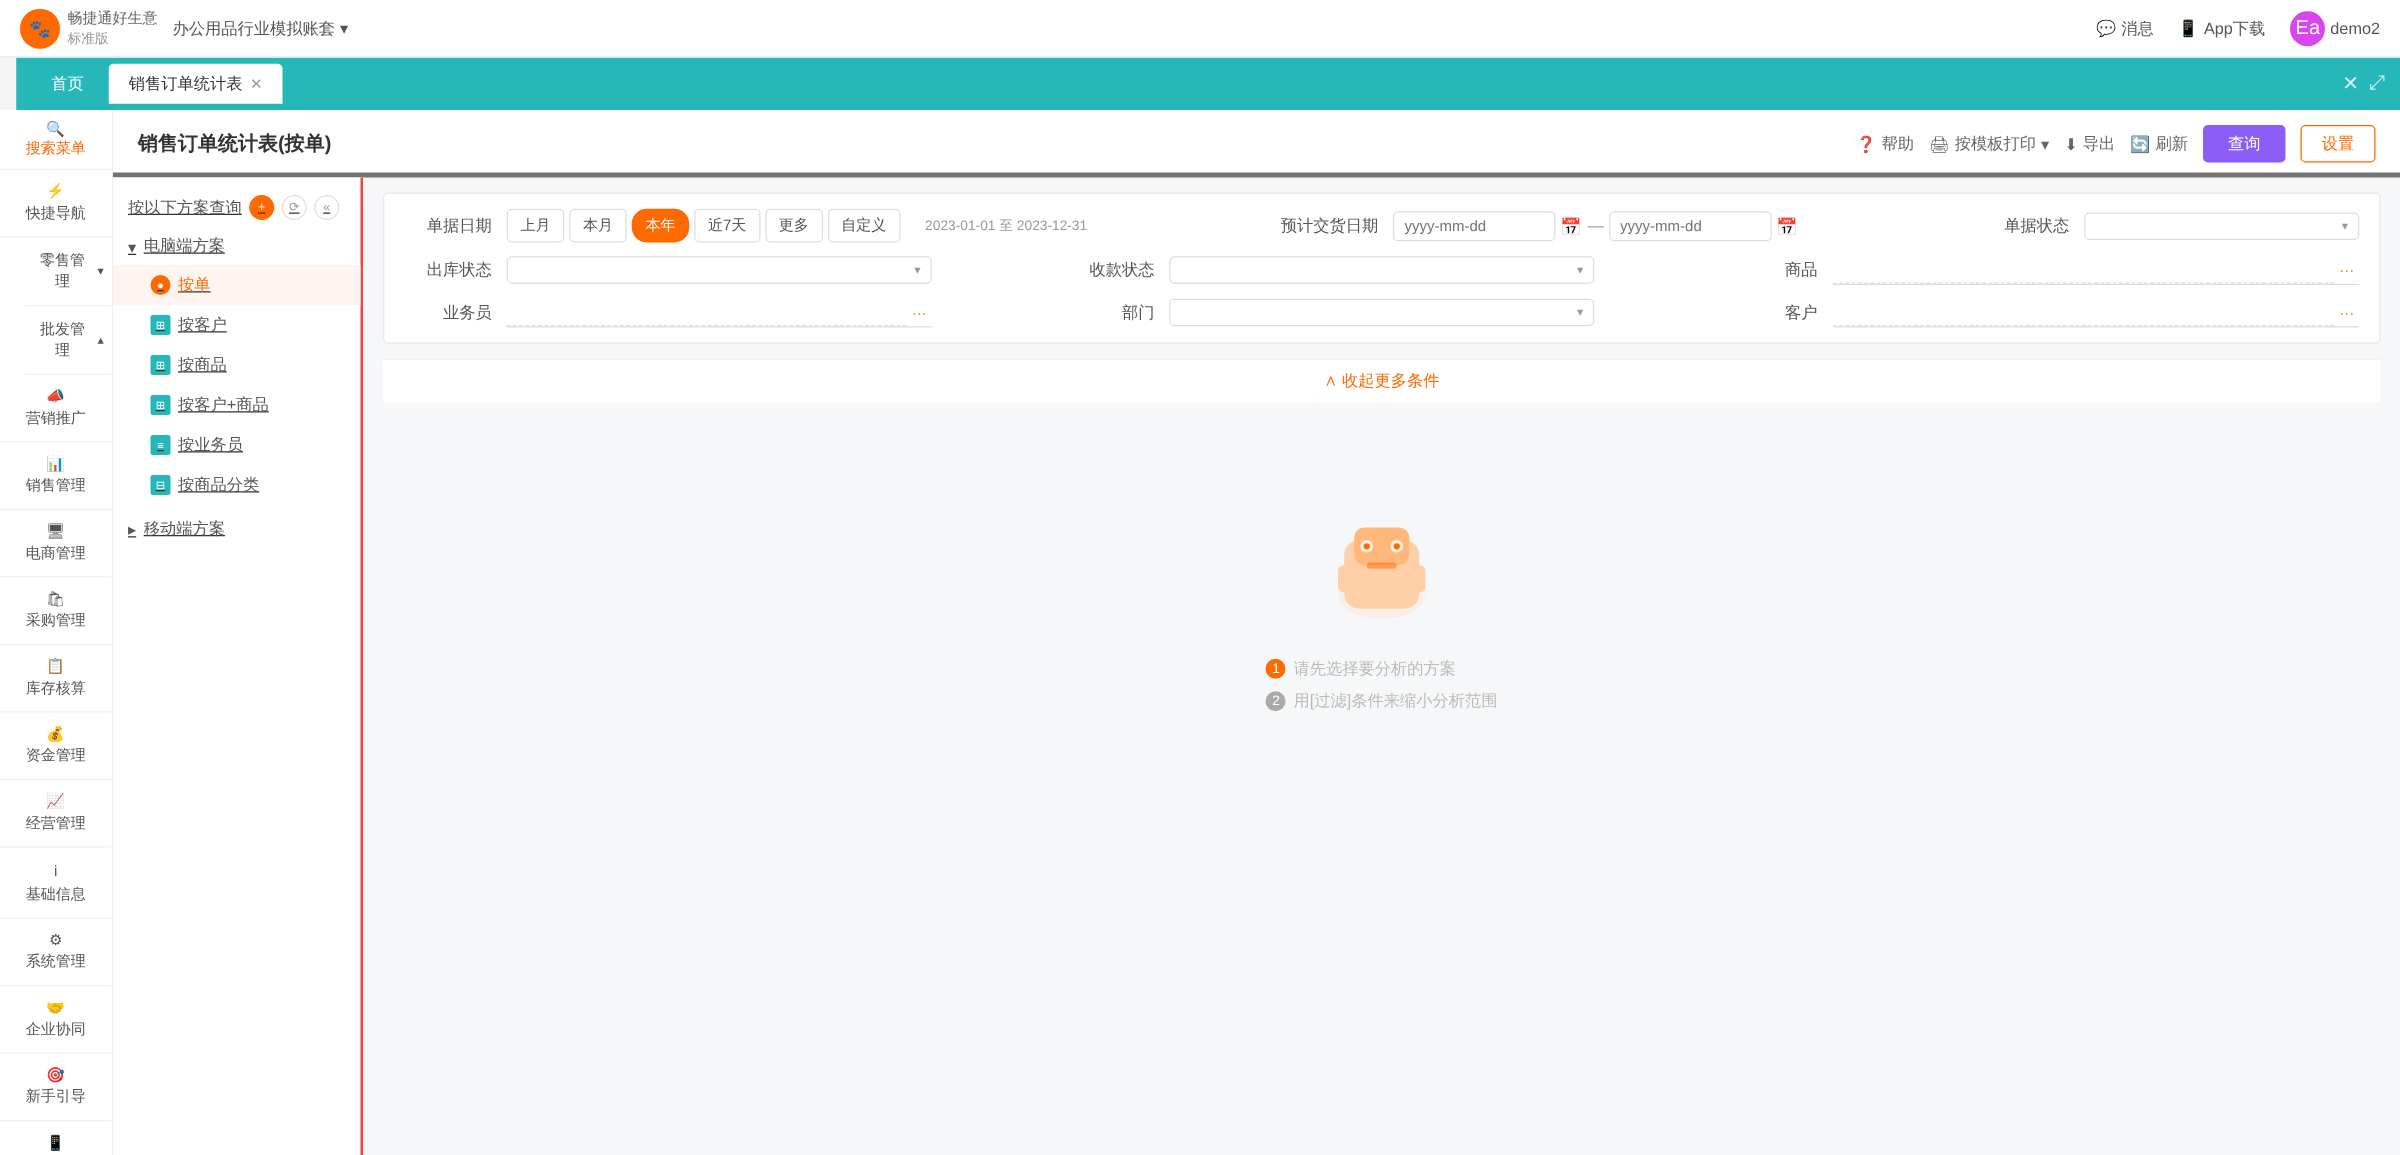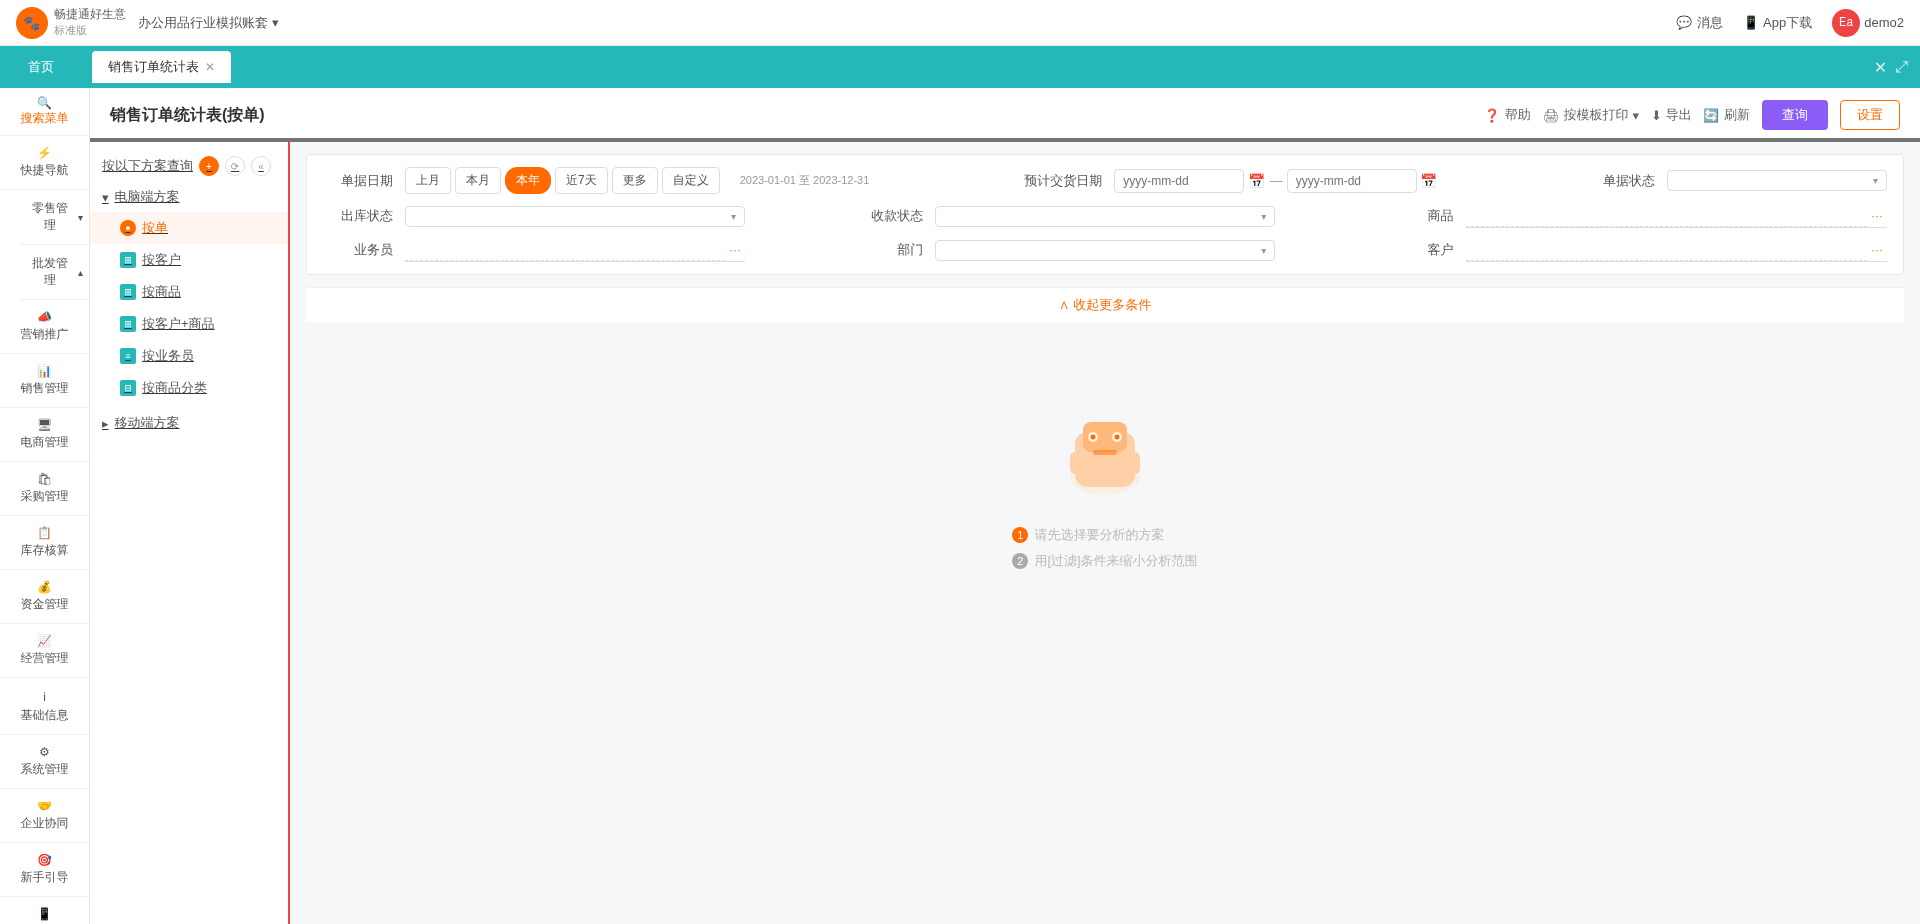--- a/index.html
+++ b/index.html
@@ -17,31 +17,31 @@
       position: fixed; top: 0; left: 0; right: 0; z-index: 100;
     }
     .top-bar-left { display: flex; align-items: center; gap: 12px; }
     .logo-area { display: flex; align-items: center; gap: 6px; }
     .logo-icon { width: 32px; height: 32px; background: #ff6a00; border-radius: 50%; display: flex; align-items: center; justify-content: center; color: #fff; font-size: 14px; font-weight: bold; }
     .logo-text { font-size: 12px; color: #666; line-height: 1.3; }
     .logo-sub { font-size: 11px; color: #999; }
     .app-title { font-size: 13px; color: #555; display: flex; align-items: center; gap: 4px; }
     .top-bar-right { display: flex; align-items: center; gap: 20px; }
     .top-btn { display: flex; align-items: center; gap: 4px; color: #555; font-size: 13px; cursor: pointer; }
-    .user-avatar { width: 28px; height: 28px; border-radius: 50%; background: #ef4444; display: flex; align-items: center; justify-content: center; color: #fff; font-size: 12px; font-family: Liberation Mono, monospace; }
+    .user-avatar { width: 28px; height: 28px; border-radius: 50%; background: #d946ef; display: flex; align-items: center; justify-content: center; color: #fff; font-size: 16px; }
 
     
     .tab-bar {
       height: 42px;
       background: #26b8b8;
       display: flex;
       align-items: center;
       padding: 0 12px;
-      gap: 22px;
-      position: fixed; top: 46px; left: 0; right: 0; z-index: 99; text-align: center;
+      gap: 4px;
+      position: fixed; top: 46px; left: 13px; right: 0; z-index: 99; text-align: center;
     }
     .tab-item {
       height: 32px;
       padding: 0 16px;
       border-radius: 4px 4px 0 0;
       display: flex; align-items: center; gap: 6px;
       cursor: pointer; font-size: 13px; color: rgba(255,255,255,0.8);
     }
     .tab-item.active { background: #fff; color: #333; }
     .tab-item.home { color: #fff; }

